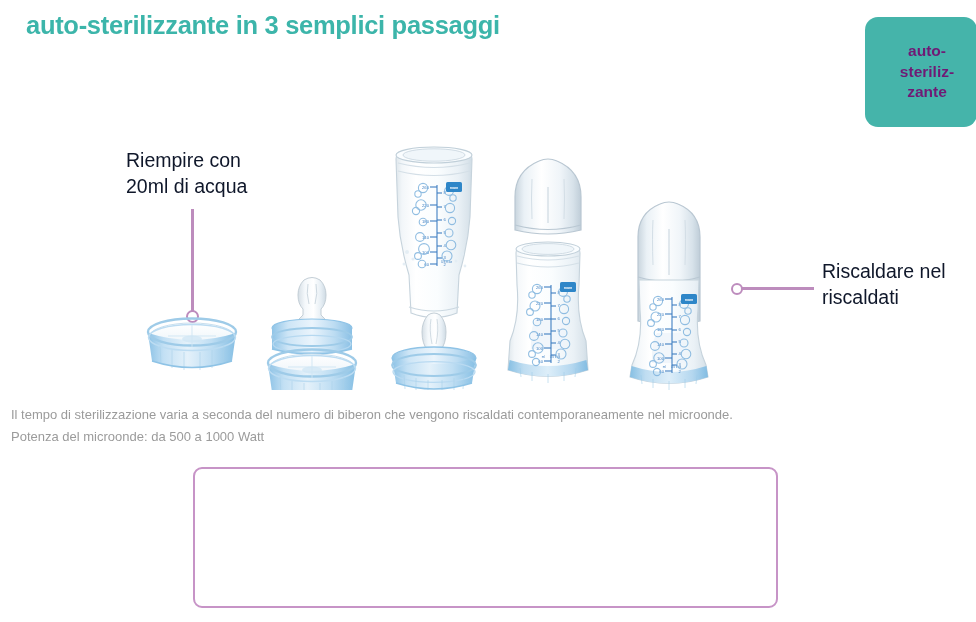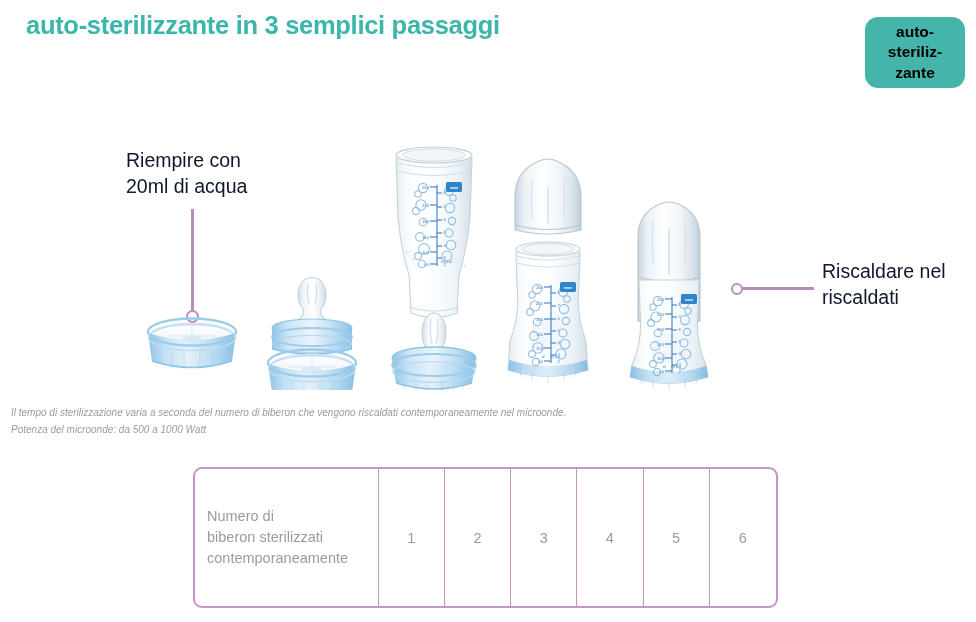--- a/index.html
+++ b/index.html
@@ -17,28 +17,29 @@
     position:absolute;left:26px;top:11px;
     font-size:25.5px;font-weight:bold;
     color:#3cb5aa;
     letter-spacing:-0.3px;
     white-space:nowrap;
   }
 
   
   #badge{
     position:absolute;left:865px;top:17px;
-    width:100px;height:71px;
+    width:100px;height:110px;
     background:#45b4aa;
     border-radius:13px;
     display:flex;flex-direction:column;
     align-items:center;justify-content:center;
-    color:#000000;font-weight:bold;font-size:15.5px;
+    color:#701a75;font-weight:bold;font-size:15.5px;
     line-height:1.32;
     text-align:center;
+    padding-left:12px;
   }
 
   
   .anno{
     position:absolute;
     color:#0f172a;
     font-size:19.5px;
     line-height:1.32;
     white-space:pre-line;
   }
@@ -58,23 +59,22 @@
     width:8px;height:8px;border-radius:50%;
     border:2.5px solid #bd8cbd;background:#fff;
   }
 
   
   #illustration{position:absolute;left:0;top:125px;width:976px;height:265px;}
 
   
   #body-text{
     position:absolute;left:11px;top:404px;
-    color:#9b9b9b;font-size:10px;line-height:1.72;
+    color:#9b9b9b;font-size:13px;line-height:1.72;
     white-space:pre-line;
-    font-style:italic;
   }
 
   
   #spec-table{
     position:absolute;left:193px;top:467px;
     width:585px;height:141px;
     border:2px solid #c794c7;
     border-radius:9px;
     border-collapse:separate;
     border-spacing:0;
@@ -510,25 +510,14 @@
     </g>
   </g>
 </svg>
 </div>
 
 <div id="body-text">Il tempo di sterilizzazione varia a seconda del numero di biberon che vengono riscaldati contemporaneamente nel microonde.
 Potenza del microonde: da 500 a 1000 Watt</div>
 
 <table id="spec-table">
   <tbody>
-    <tr>
-      <td class="rowlabel">Numero di
-biberon sterilizzati
-contemporaneamente</td>
-      <td class="numcell">1</td>
-      <td class="numcell">2</td>
-      <td class="numcell">3</td>
-      <td class="numcell">4</td>
-      <td class="numcell">5</td>
-      <td class="numcell">6</td>
-    </tr>
   </tbody>
 </table>
 
 </body></html>

